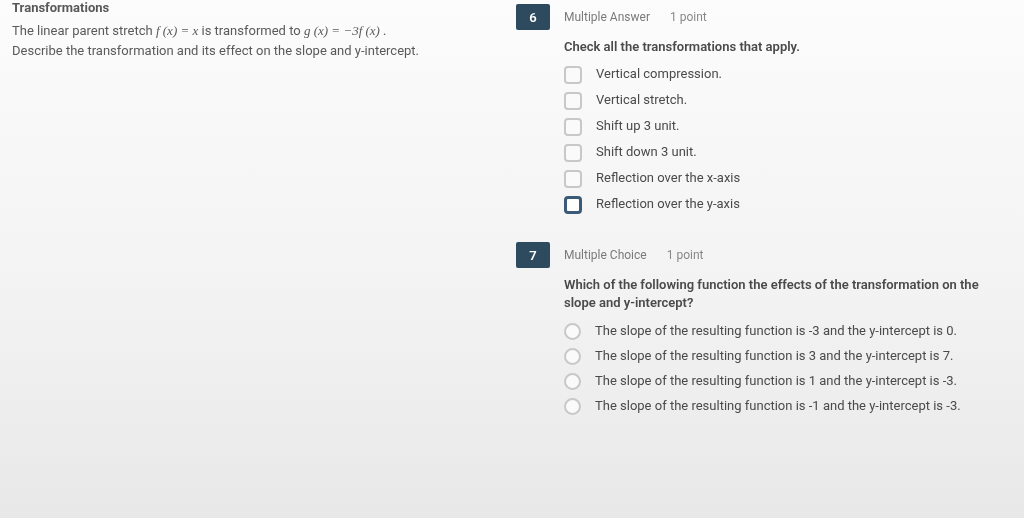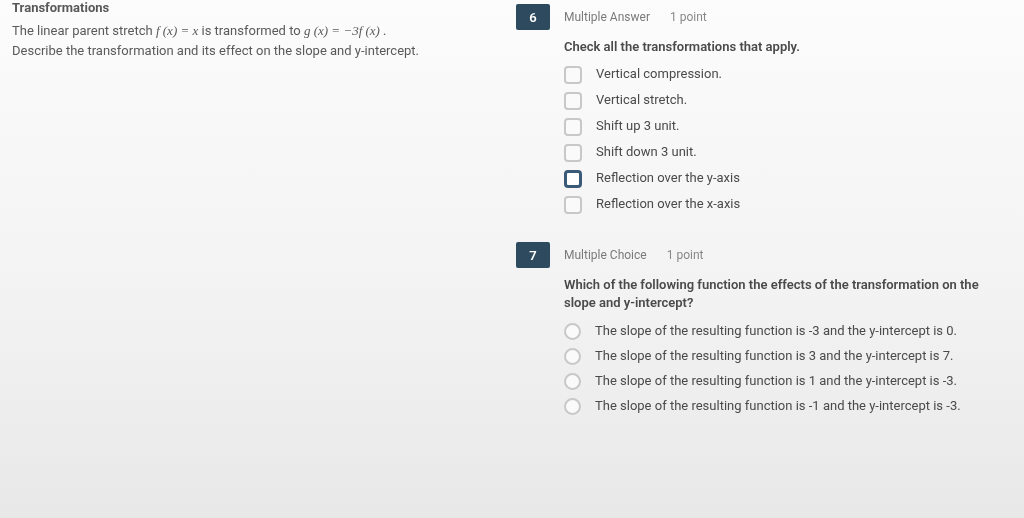--- a/index.html
+++ b/index.html
@@ -136,26 +136,26 @@
           </div>
           <div class="option">
             <div class="checkbox"></div>
             <span>Shift up 3 unit.</span>
           </div>
           <div class="option">
             <div class="checkbox"></div>
             <span>Shift down 3 unit.</span>
           </div>
           <div class="option">
+            <div class="checkbox"></div>
+            <span>Reflection over the x-axis</span>
+          </div>
+          <div class="option">
             <div class="checkbox focused"></div>
             <span>Reflection over the y-axis</span>
-          </div>
-          <div class="option">
-            <div class="checkbox"></div>
-            <span>Reflection over the x-axis</span>
           </div>
         </div>
       </div>
     </div>
 
     <div class="question-block">
       <div class="q-header">
         <div class="q-number">7</div>
         <span class="q-type">Multiple Choice</span>
         <span class="q-points">1 point</span>

